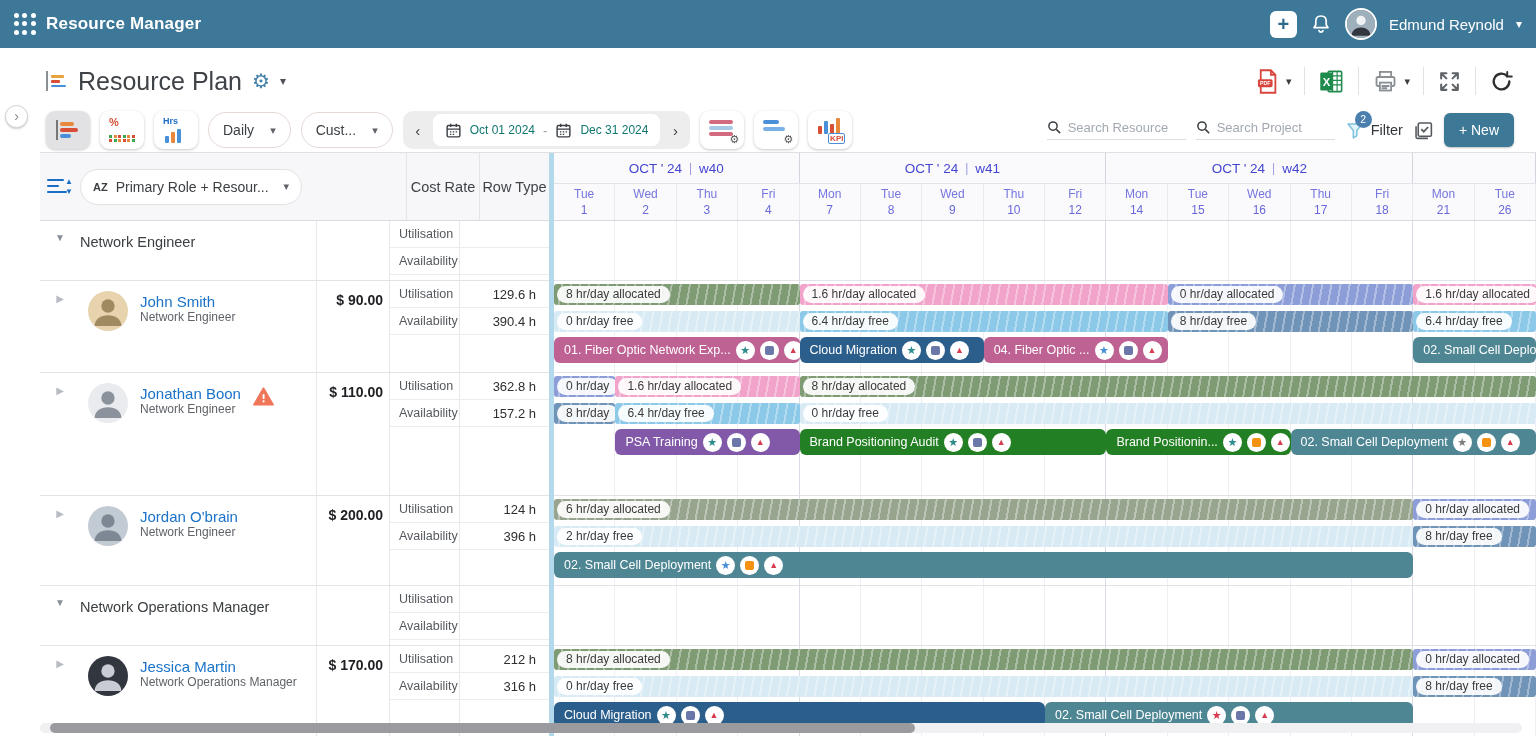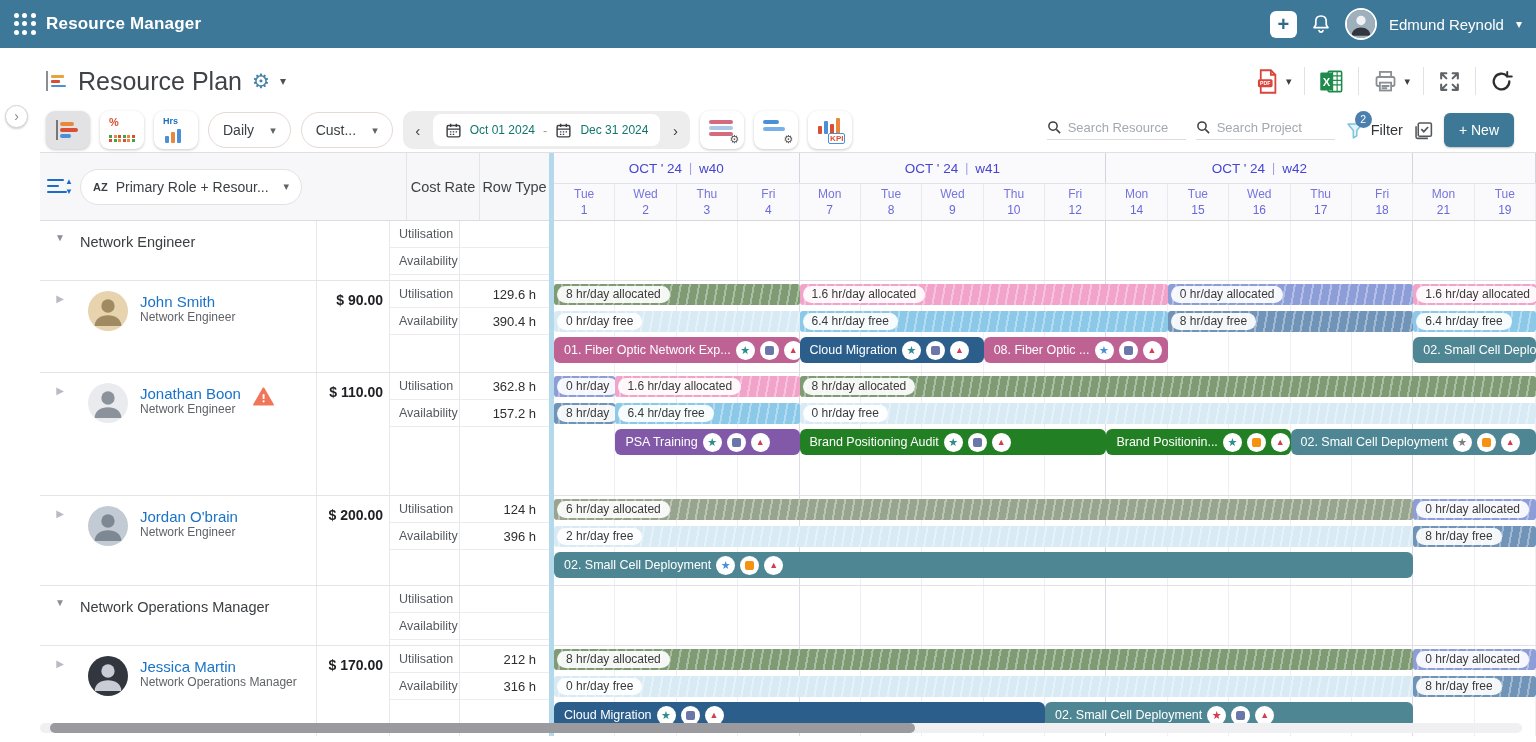--- a/index.html
+++ b/index.html
@@ -579,21 +579,21 @@
             <div class="day-cell" style="width: 6.25%;">
               <span class="day-dow">Fri</span>
               <span class="day-date">18</span>
             </div>
             <div class="day-cell" style="width: 6.25%;">
               <span class="day-dow">Mon</span>
               <span class="day-date">21</span>
             </div>
             <div class="day-cell" style="width: 6.25%;">
               <span class="day-dow">Tue</span>
-              <span class="day-date">19</span>
+              <span class="day-date">26</span>
             </div>
           </div>
       </div>
       <div class="tl-body" id="tl-body">
         <div class="gridcols" id="gridcols">
             <div class="gc" style="width: 6.25%;"></div>
             <div class="gc" style="width: 6.25%;"></div>
             <div class="gc" style="width: 6.25%;"></div>
             <div class="gc wk" style="width: 6.25%;"></div>
             <div class="gc" style="width: 6.25%;"></div>
@@ -654,21 +654,21 @@
               </div>
               <div class="pbar" style="left: 25%; width: 18.75%; background-color: rgb(44, 94, 140);">
                 <div class="plabel">Cloud Migration</div>
                 <div class="ic st" style="color: rgb(47, 140, 140);">★</div>
                 <div class="ic">
                   <i class="sq" style="background: rgb(107, 119, 168);"></i>
                 </div>
                 <div class="ic tr" style="color: rgb(214, 59, 79);">▲</div>
               </div>
               <div class="pbar" style="left: 43.75%; width: 18.75%; background-color: rgb(190, 97, 147);">
-                <div class="plabel">08. Fiber Optic ...</div>
+                <div class="plabel">04. Fiber Optic ...</div>
                 <div class="ic st" style="color: rgb(74, 144, 217);">★</div>
                 <div class="ic">
                   <i class="sq" style="background: rgb(107, 119, 168);"></i>
                 </div>
                 <div class="ic tr" style="color: rgb(214, 59, 79);">▲</div>
               </div>
               <div class="pbar" style="left: 87.5%; width: 12.5%; background-color: rgb(78, 134, 148);">
                 <div class="plabel">02. Small Cell Deploy</div>
               </div>
             </div>

